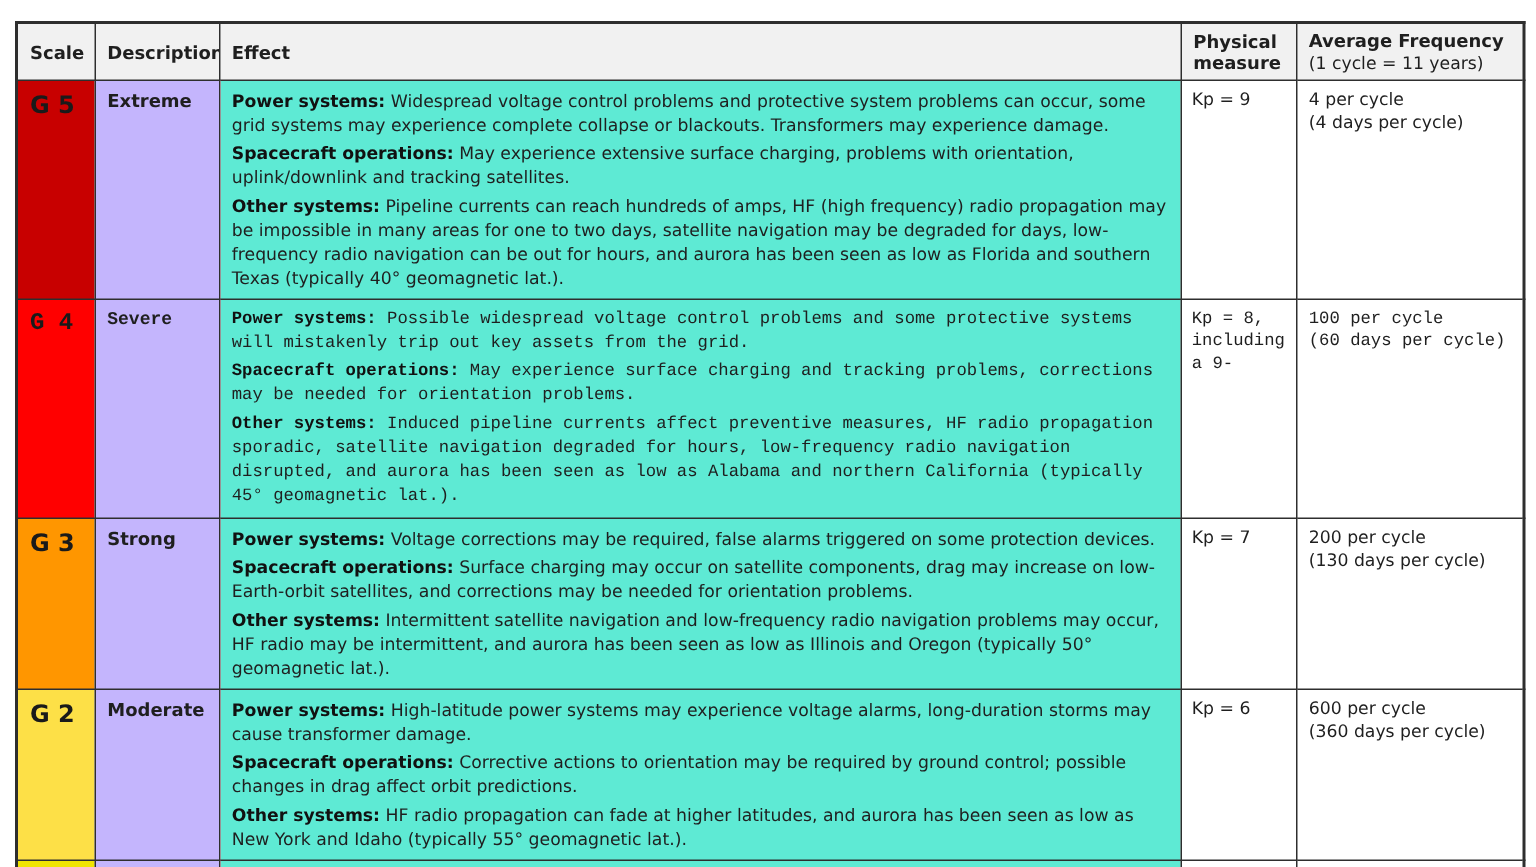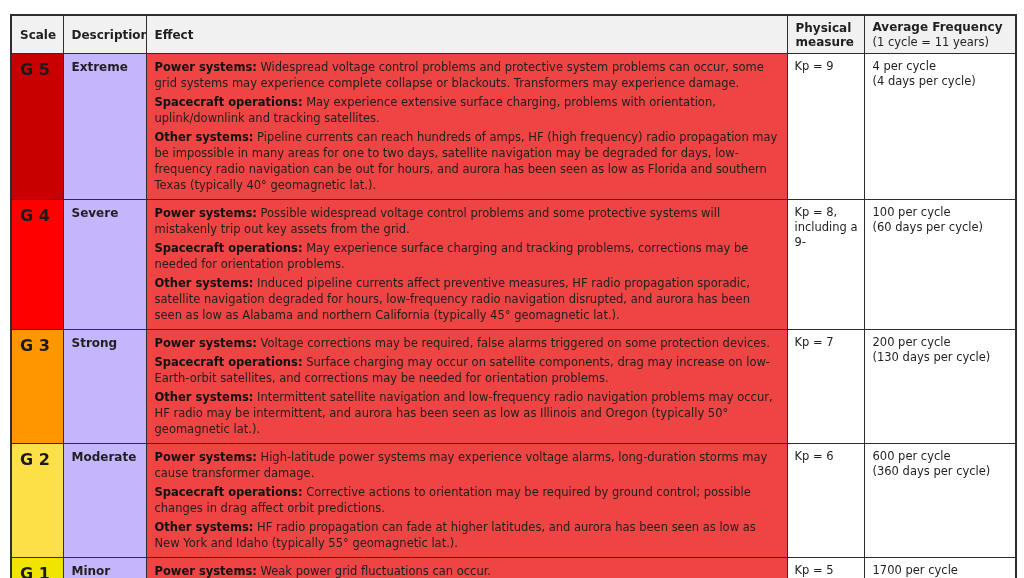--- a/index.html
+++ b/index.html
@@ -56,41 +56,41 @@
     color: #1a1a1a;
   }
   td.desc-cell {
     font-weight: bold;
     font-size: 12px;
     padding: 6px 2px 0 8px;
     background: #c4b5fd;
   }
   td.effect-cell {
     padding: 5px 8px 3px 8px;
-    background: #ef4444;
+    background: #5eead4;
     line-height: 16px;
   }
   td.effect-cell p {
     margin: 0 0 3px 0;
   }
   td.effect-cell b {
     color: #111111;
   }
   td.phys-cell {
     padding: 5px 4px 0 7px;
     background: #ffffff;
     line-height: 15px;
   }
   td.freq-cell {
     padding: 5px 4px 0 8px;
     background: #ffffff;
     line-height: 15px;
   }
   tr.row-g5 { height: 132px; }
-  tr.row-g4 { height: 116px; }
+  tr.row-g4 { height: 116px; font-family: Liberation Mono, monospace; }
   tr.row-g3 { height: 101px; }
   tr.row-g2 { height: 100px; }
   tr.row-g1 { height: 70px;  }
 </style>
 </head>
 <body>
 
 <div class="page">
   <table class="gscale">
     <colgroup>

